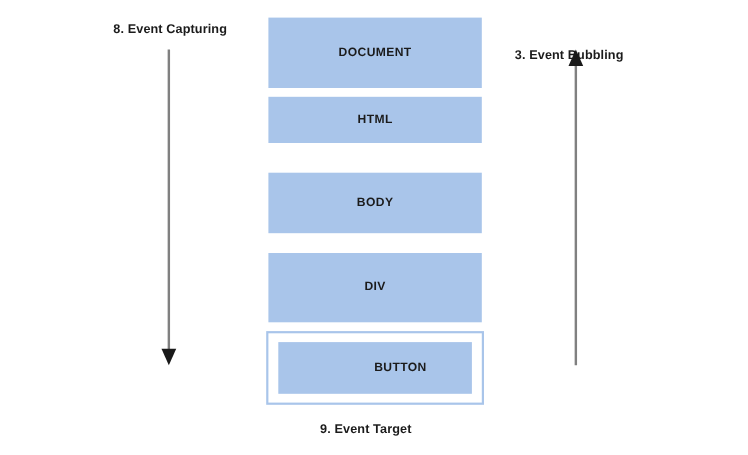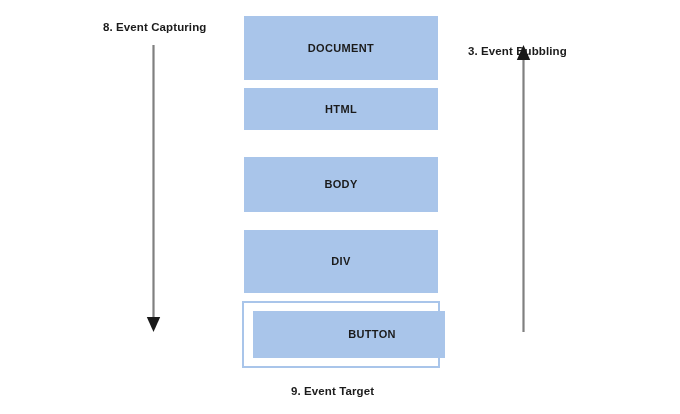--- a/index.html
+++ b/index.html
@@ -54,21 +54,21 @@
     width: 198px;
     height: 67px;
     background: #ffffff;
     border: 2px solid #a9c5ea;
     box-sizing: border-box;
   }
   #box-button {
     position: absolute;
     left: 253px;
     top: 311px;
-    width: 192px;
+    width: 176px;
     height: 47px;
     padding-left: 46px;
   }
 
   
   .arrow-svg {
     position: absolute;
     overflow: visible;
   }
   #arrow-capturing { left: 138px; top: 40px;  width: 32px; height: 300px; }

